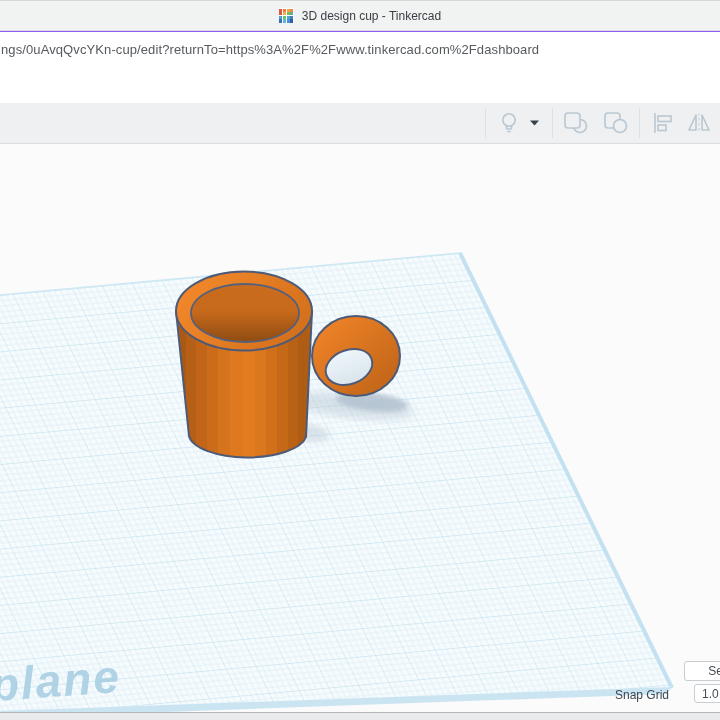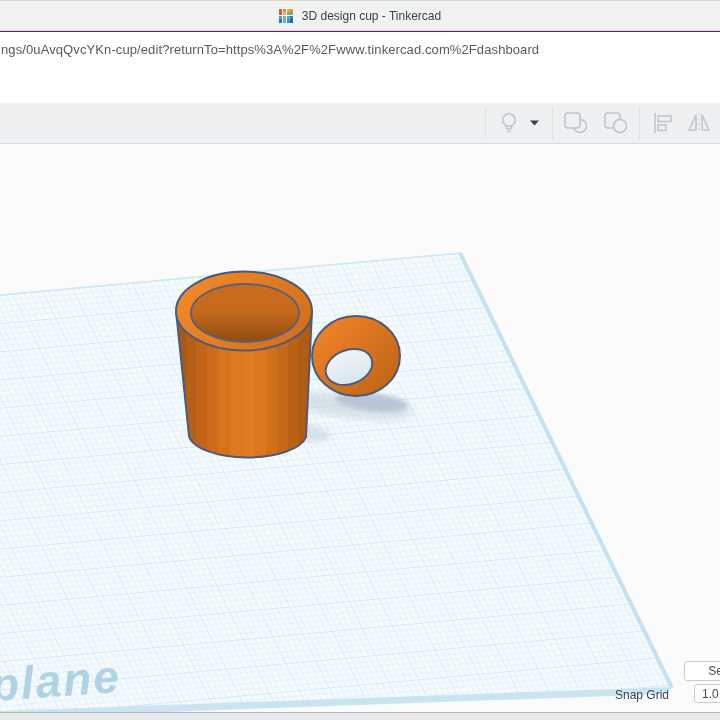--- a/index.html
+++ b/index.html
@@ -1,17 +1,17 @@
 <!DOCTYPE html>
 <html><head>
 <meta charset="utf-8">
 <style>
   * { margin:0; padding:0; box-sizing:border-box; }
   html,body { width:720px; height:720px; font-family:"Liberation Sans", sans-serif; background:#fff; overflow:hidden; }
-  #screen { position:relative; width:720px; height:720px; background:#701a75; }
+  #screen { position:relative; width:720px; height:720px; background:#8b5cf6; }
 
   
   #tab-bar { position:absolute; left:0; top:0; width:720px; height:31px;
     background:#f1f2f2; border-top:1px solid #d6d6d6; border-bottom:1px solid #dcdcdc;
     display:flex; align-items:center; justify-content:center; }
   .tab { display:flex; align-items:center; gap:8px; }
   .favicon { width:15px; height:15px; display:grid; grid-template-columns:repeat(4,1fr); grid-template-rows:repeat(4,1fr); gap:0.5px; background:#fdfdfd; padding:0.5px; }
   .favicon div { width:100%; height:100%; }
   .tab-title { font-size:12px; color:#3a3f44; }
 

